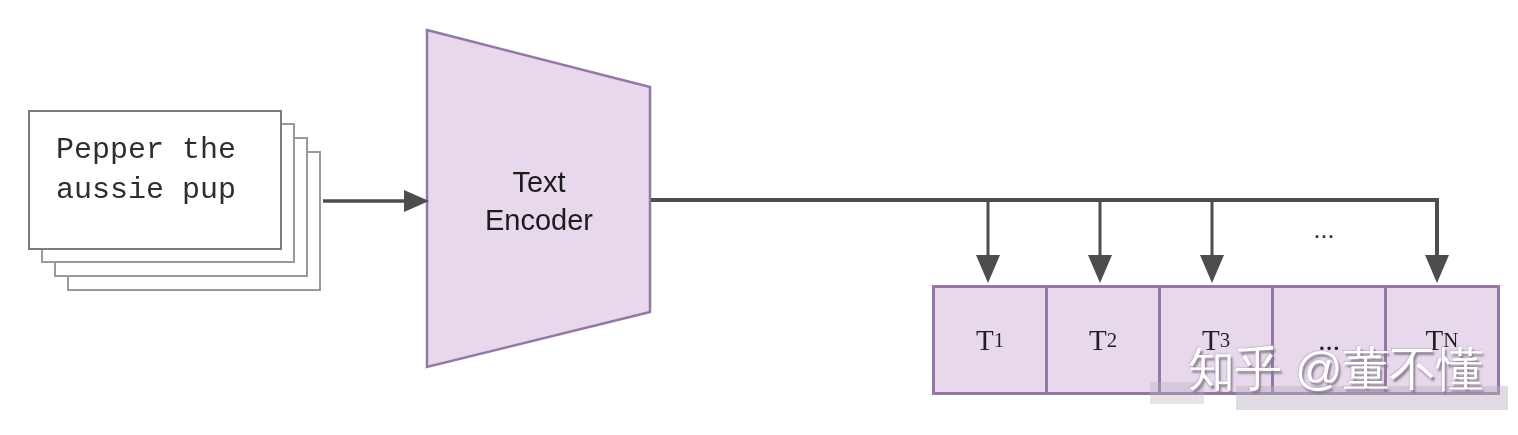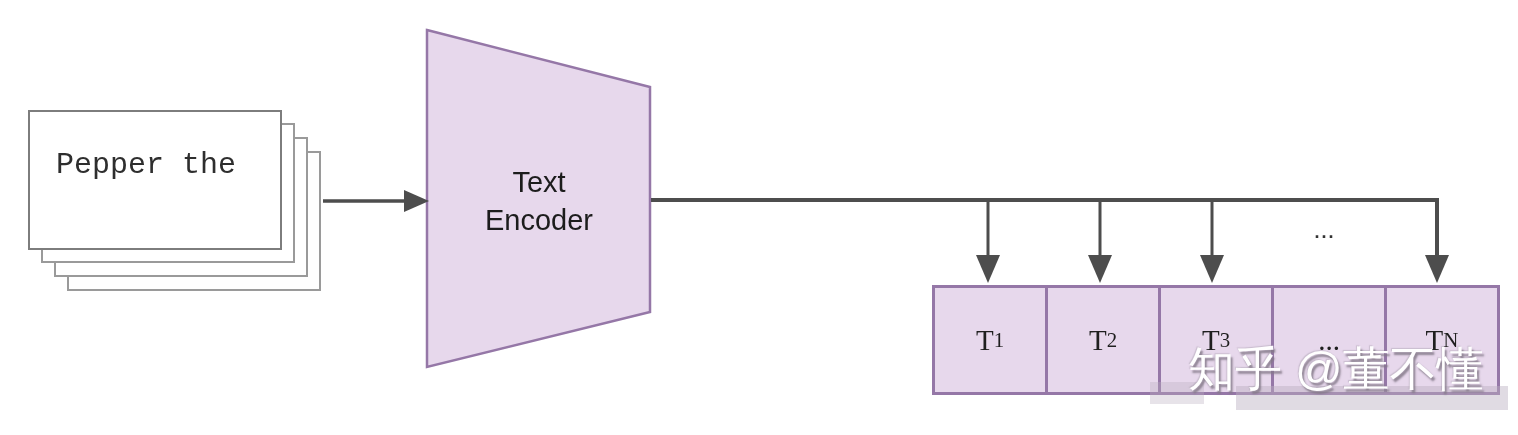--- a/index.html
+++ b/index.html
@@ -11,21 +11,21 @@
   
   .card {
     position:absolute; width:254px; height:140px; background:#ffffff;
     border:2px solid #9a9a9a; box-sizing:border-box;
   }
   .card-b3 { left:67px; top:151px; }
   .card-b2 { left:54px; top:137px; }
   .card-b1 { left:41px; top:123px; }
   .card-front { left:28px; top:110px; border-color:#7d7d7d; }
   .card-text {
-    padding:33px 0 0 26px; font-family:"Liberation Mono","DejaVu Sans Mono",monospace;
+    padding:18px 0 0 26px; font-family:"Liberation Mono","DejaVu Sans Mono",monospace;
     font-size:30px; line-height:40px; color:#2e2e2e; white-space:nowrap;
   }
 
   
   .lines-svg { position:absolute; left:0; top:0; z-index:2; }
   .trapezoid { fill:var(--box-fill,#e7d8ec); stroke:var(--box-border,#9577a7); stroke-width:2.5; }
   .conn { stroke:var(--line,#4d4d4d); fill:none; }
   .head { fill:var(--line,#4d4d4d); stroke:none; }
 
   
@@ -65,20 +65,21 @@
 <body>
 
 <div class="canvas">
 
   <div class="card card-b3"></div>
   <div class="card card-b2"></div>
   <div class="card card-b1"></div>
   <div class="card card-front">
     <div class="card-text">
       <div>Pepper the</div>
+      <div>aussie pup</div>
     </div>
   </div>
 
   <svg class="lines-svg" width="1518" height="435" viewBox="0 0 1518 435">
     <polygon class="trapezoid" points="427,30 650,87 650,312 427,367"></polygon>
     <line class="conn" x1="323" y1="201" x2="406" y2="201" stroke-width="3.5"></line>
     <polygon class="head" points="404,190 404,212 429,201"></polygon>
     <polyline class="conn" points="651,200 1437,200 1437,257" stroke-width="4"></polyline>
     <line class="conn" x1="988" y1="202" x2="988" y2="257" stroke-width="3"></line>
     <line class="conn" x1="1100" y1="202" x2="1100" y2="257" stroke-width="3"></line>

